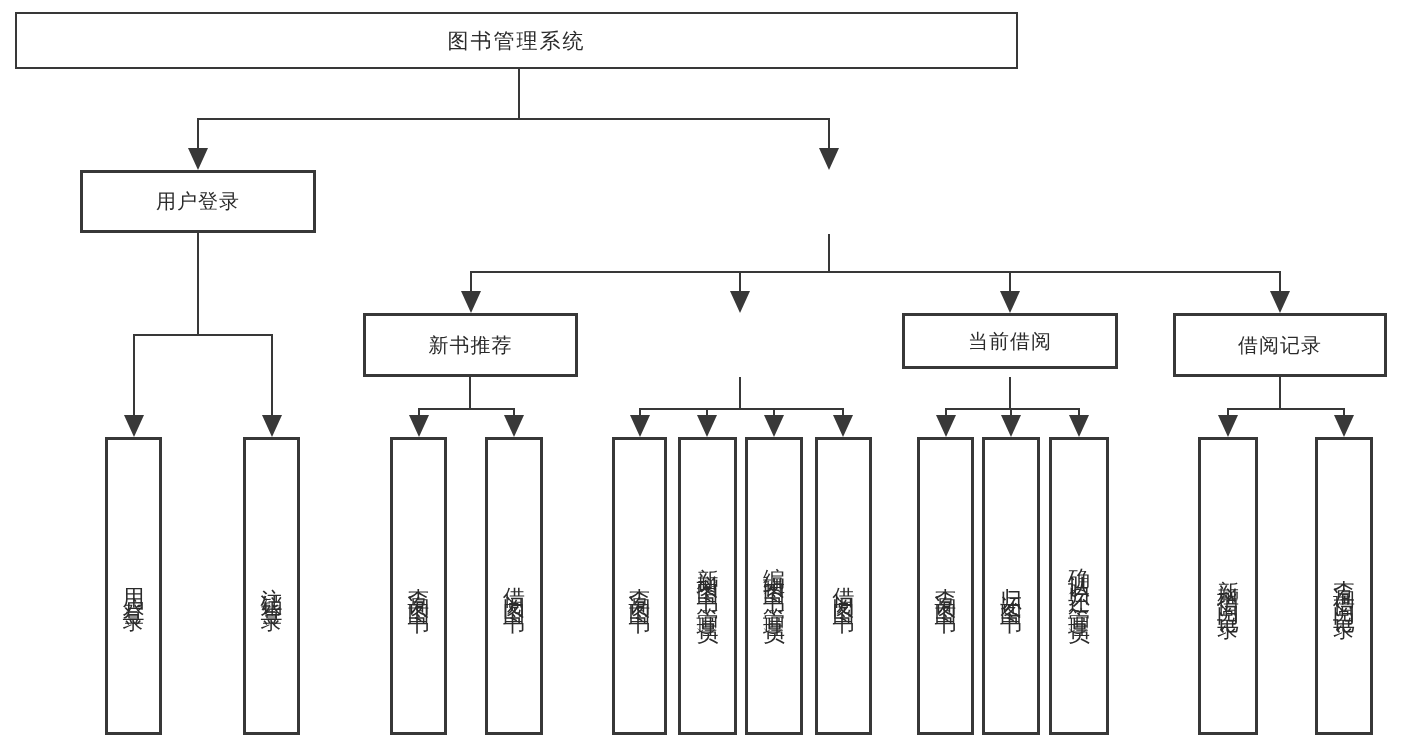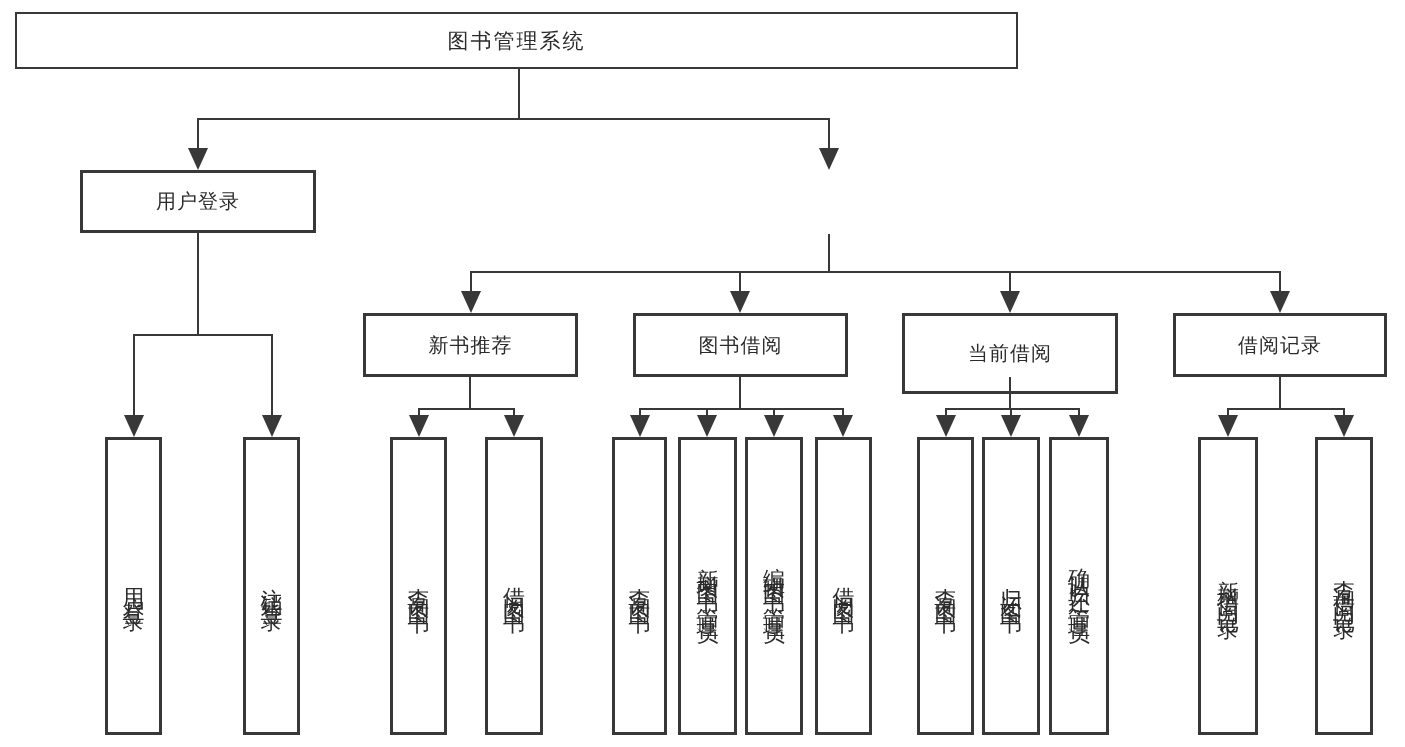--- a/index.html
+++ b/index.html
@@ -142,24 +142,21 @@
       <div class="head"></div>
     </div>
   <div class="arrow" style="left:1280px; top:271px; height:42px;">
       <div class="shaft"></div>
       <div class="head"></div>
     </div>
 
   <div class="node" style="left:363px; top:313px; width:215px; height:64px;">
     <span>新书推荐</span>
   </div>
-  <div class="node" style="left:633px; top:313px; width:215px; height:64px;">
-    <span>图书借阅</span>
-  </div>
-  <div class="node" style="left:902px; top:313px; width:216px; height:81px;">
+  <div class="node" style="left:902px; top:313px; width:216px; height:56px;">
     <span>当前借阅</span>
   </div>
   <div class="node" style="left:1173px; top:313px; width:214px; height:64px;">
     <span>借阅记录</span>
   </div>
 
   <div class="vline" style="left:469px; top:377px; height:31px;"></div>
   <div class="hline" style="left:418px; top:408px; width:97px;"></div>
   <div class="arrow" style="left:419px; top:408px; height:29px;">
       <div class="shaft"></div>

